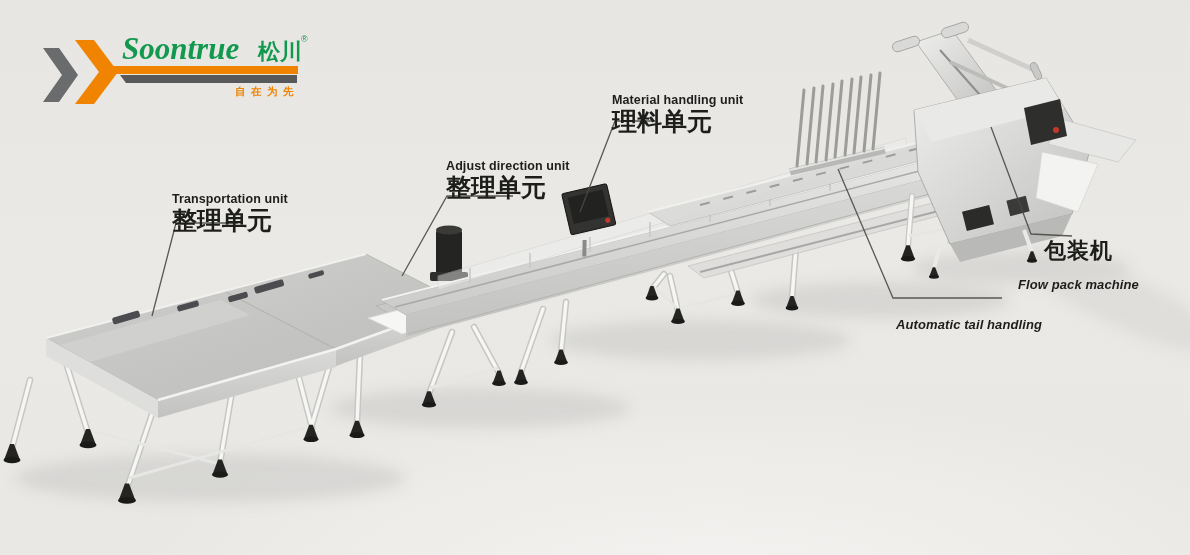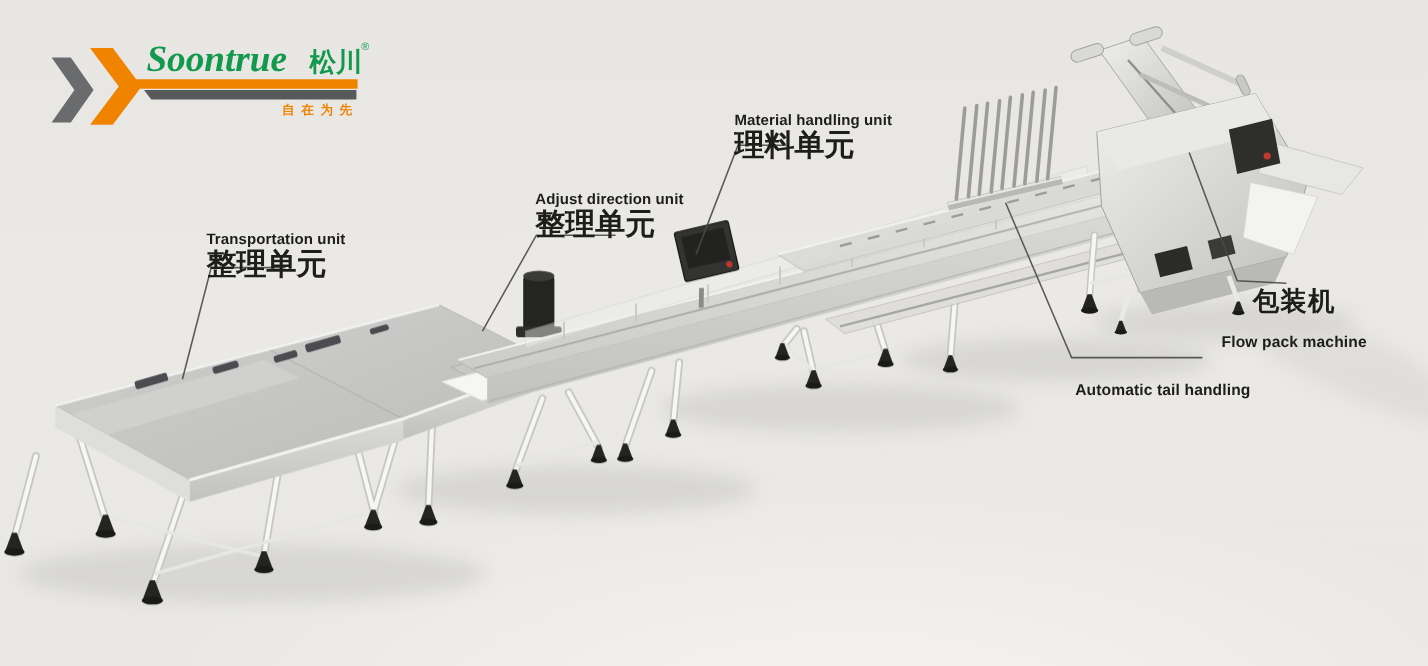--- a/index.html
+++ b/index.html
@@ -10,21 +10,21 @@
       radial-gradient(1400px 800px at 50% 45%, rgba(0,0,0,0) 72%, rgba(0,0,0,0.05) 100%),
       radial-gradient(950px 330px at 60% 108%, #f5f4f2 0%, rgba(245,244,242,0) 62%),
       linear-gradient(180deg,#e7e6e3 0%,#eae9e6 45%,#e9e8e5 100%);
   }
   .machine-svg{position:absolute;left:0;top:0;}
   .logo{position:absolute;left:42px;top:28px;width:270px;height:80px;}
   .label{position:absolute;color:#1d1d1b;line-height:1.12;}
   .label .en{display:block;font-size:12.5px;font-weight:bold;letter-spacing:.1px;margin-top:14px;}
   .label .cn{display:block;font-size:25px;font-weight:bold;}
   .label.big-cn .cn{font-size:22px;letter-spacing:1px;}
-  .label.big-cn .en{font-size:13px;}
+  .label.big-cn .en{font-size:13px;font-style:italic;}
   #lbl-transport{left:172px;top:178px;}
   #lbl-adjust{left:446px;top:145px;}
   #lbl-material{left:612px;top:79px;}
   #lbl-flowpack{left:1018px;top:239px;text-align:center;}
   #lbl-tailcarrier{left:896px;top:304px;}
 </style>
 </head>
 <body>
 
 <div class="stage">

